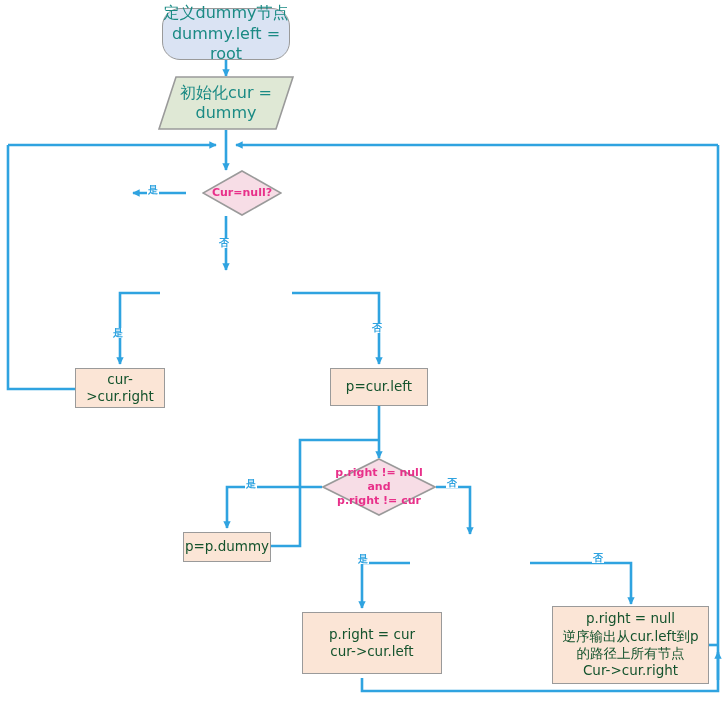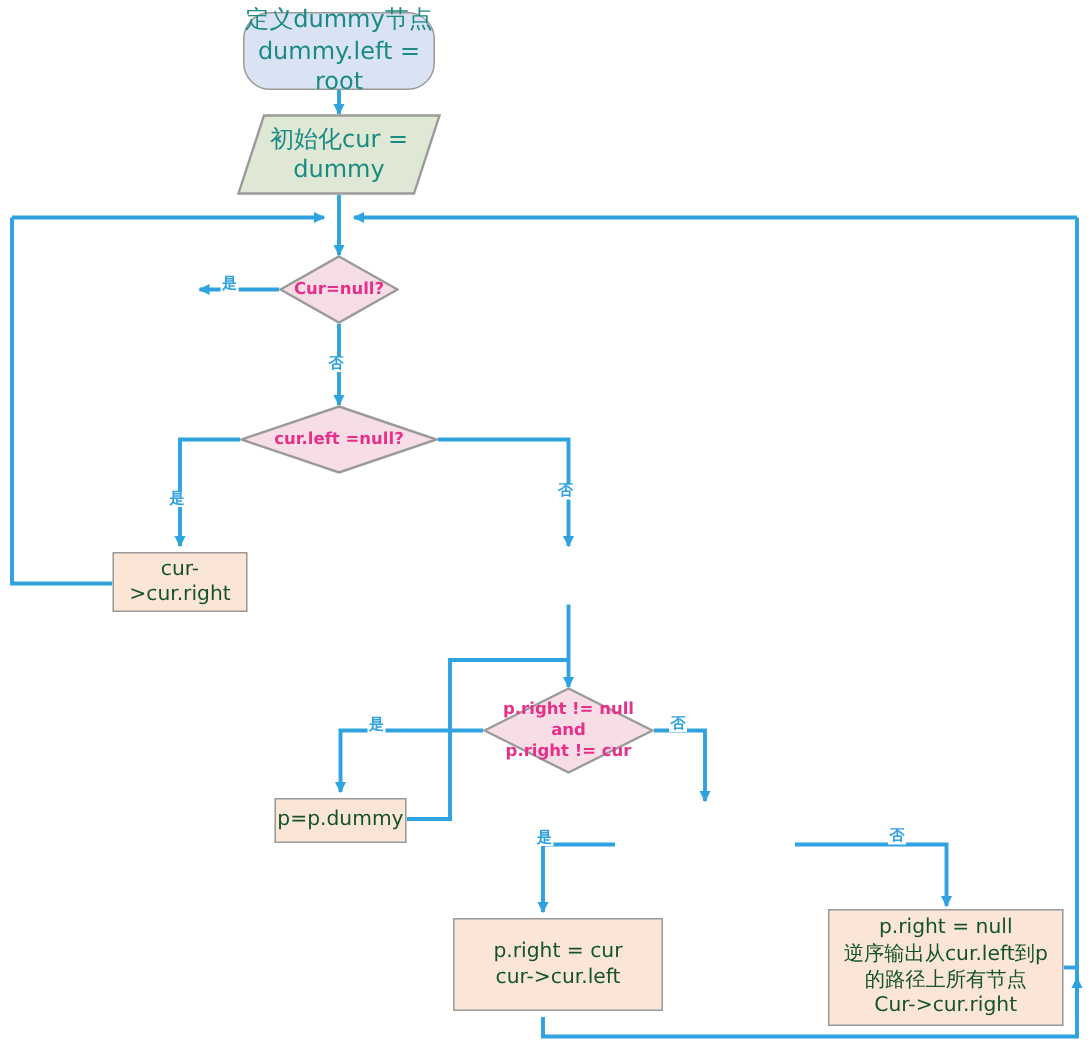--- a/index.html
+++ b/index.html
@@ -83,38 +83,35 @@
 
   <div class="node io" style="left:158px;top:76px;width:136px;height:54px;">
     <svg class="ioshape" viewBox="0 0 136 54" preserveAspectRatio="none">
       <polygon points="18,1 135,1 118,53 1,53" fill="#dfe8d5" stroke="#9a9a9a" stroke-width="1.6"></polygon>
     </svg>
     <div class="txt">初始化cur =
 dummy</div>
   </div>
 
 
-  <div class="node decision" style="left:186px;top:170px;width:80px;height:46px;">
+  <div class="node decision" style="left:202px;top:170px;width:80px;height:46px;">
     <svg class="dshape" viewBox="0 0 80 46" preserveAspectRatio="none">
       <polygon points="40,1 79,23 40,45 1,23" fill="#f7dde6" stroke="#9a9a9a" stroke-width="1.6"></polygon>
     </svg>
     <div class="txt">Cur=null?</div>
   </div>
 
-  <div class="node decision" style="left:160px;top:270px;width:132px;height:46px;">
-    <svg class="dshape" viewBox="0 0 132 46" preserveAspectRatio="none">
-      <polygon points="66,1 131,23 66,45 1,23" fill="#f7dde6" stroke="#9a9a9a" stroke-width="1.6"></polygon>
-    </svg>
-    <div class="txt">cur.left =null?</div>
-  </div>
 
   <div class="node process" style="left:75px;top:368px;width:90px;height:40px;">
     <div class="txt">cur-&gt;cur.right</div>
   </div>
 
+  <div class="node process" style="left:330px;top:368px;width:98px;height:38px;">
+    <div class="txt">p=cur.left</div>
+  </div>
 
   <div class="node decision" style="left:322px;top:458px;width:114px;height:58px;">
     <svg class="dshape" viewBox="0 0 114 58" preserveAspectRatio="none">
       <polygon points="57,1 113,29 57,57 1,29" fill="#f7dde6" stroke="#9a9a9a" stroke-width="1.6"></polygon>
     </svg>
     <div class="txt">p.right != null and
 p.right != cur</div>
   </div>
 
   <div class="node process" style="left:183px;top:532px;width:88px;height:30px;">

